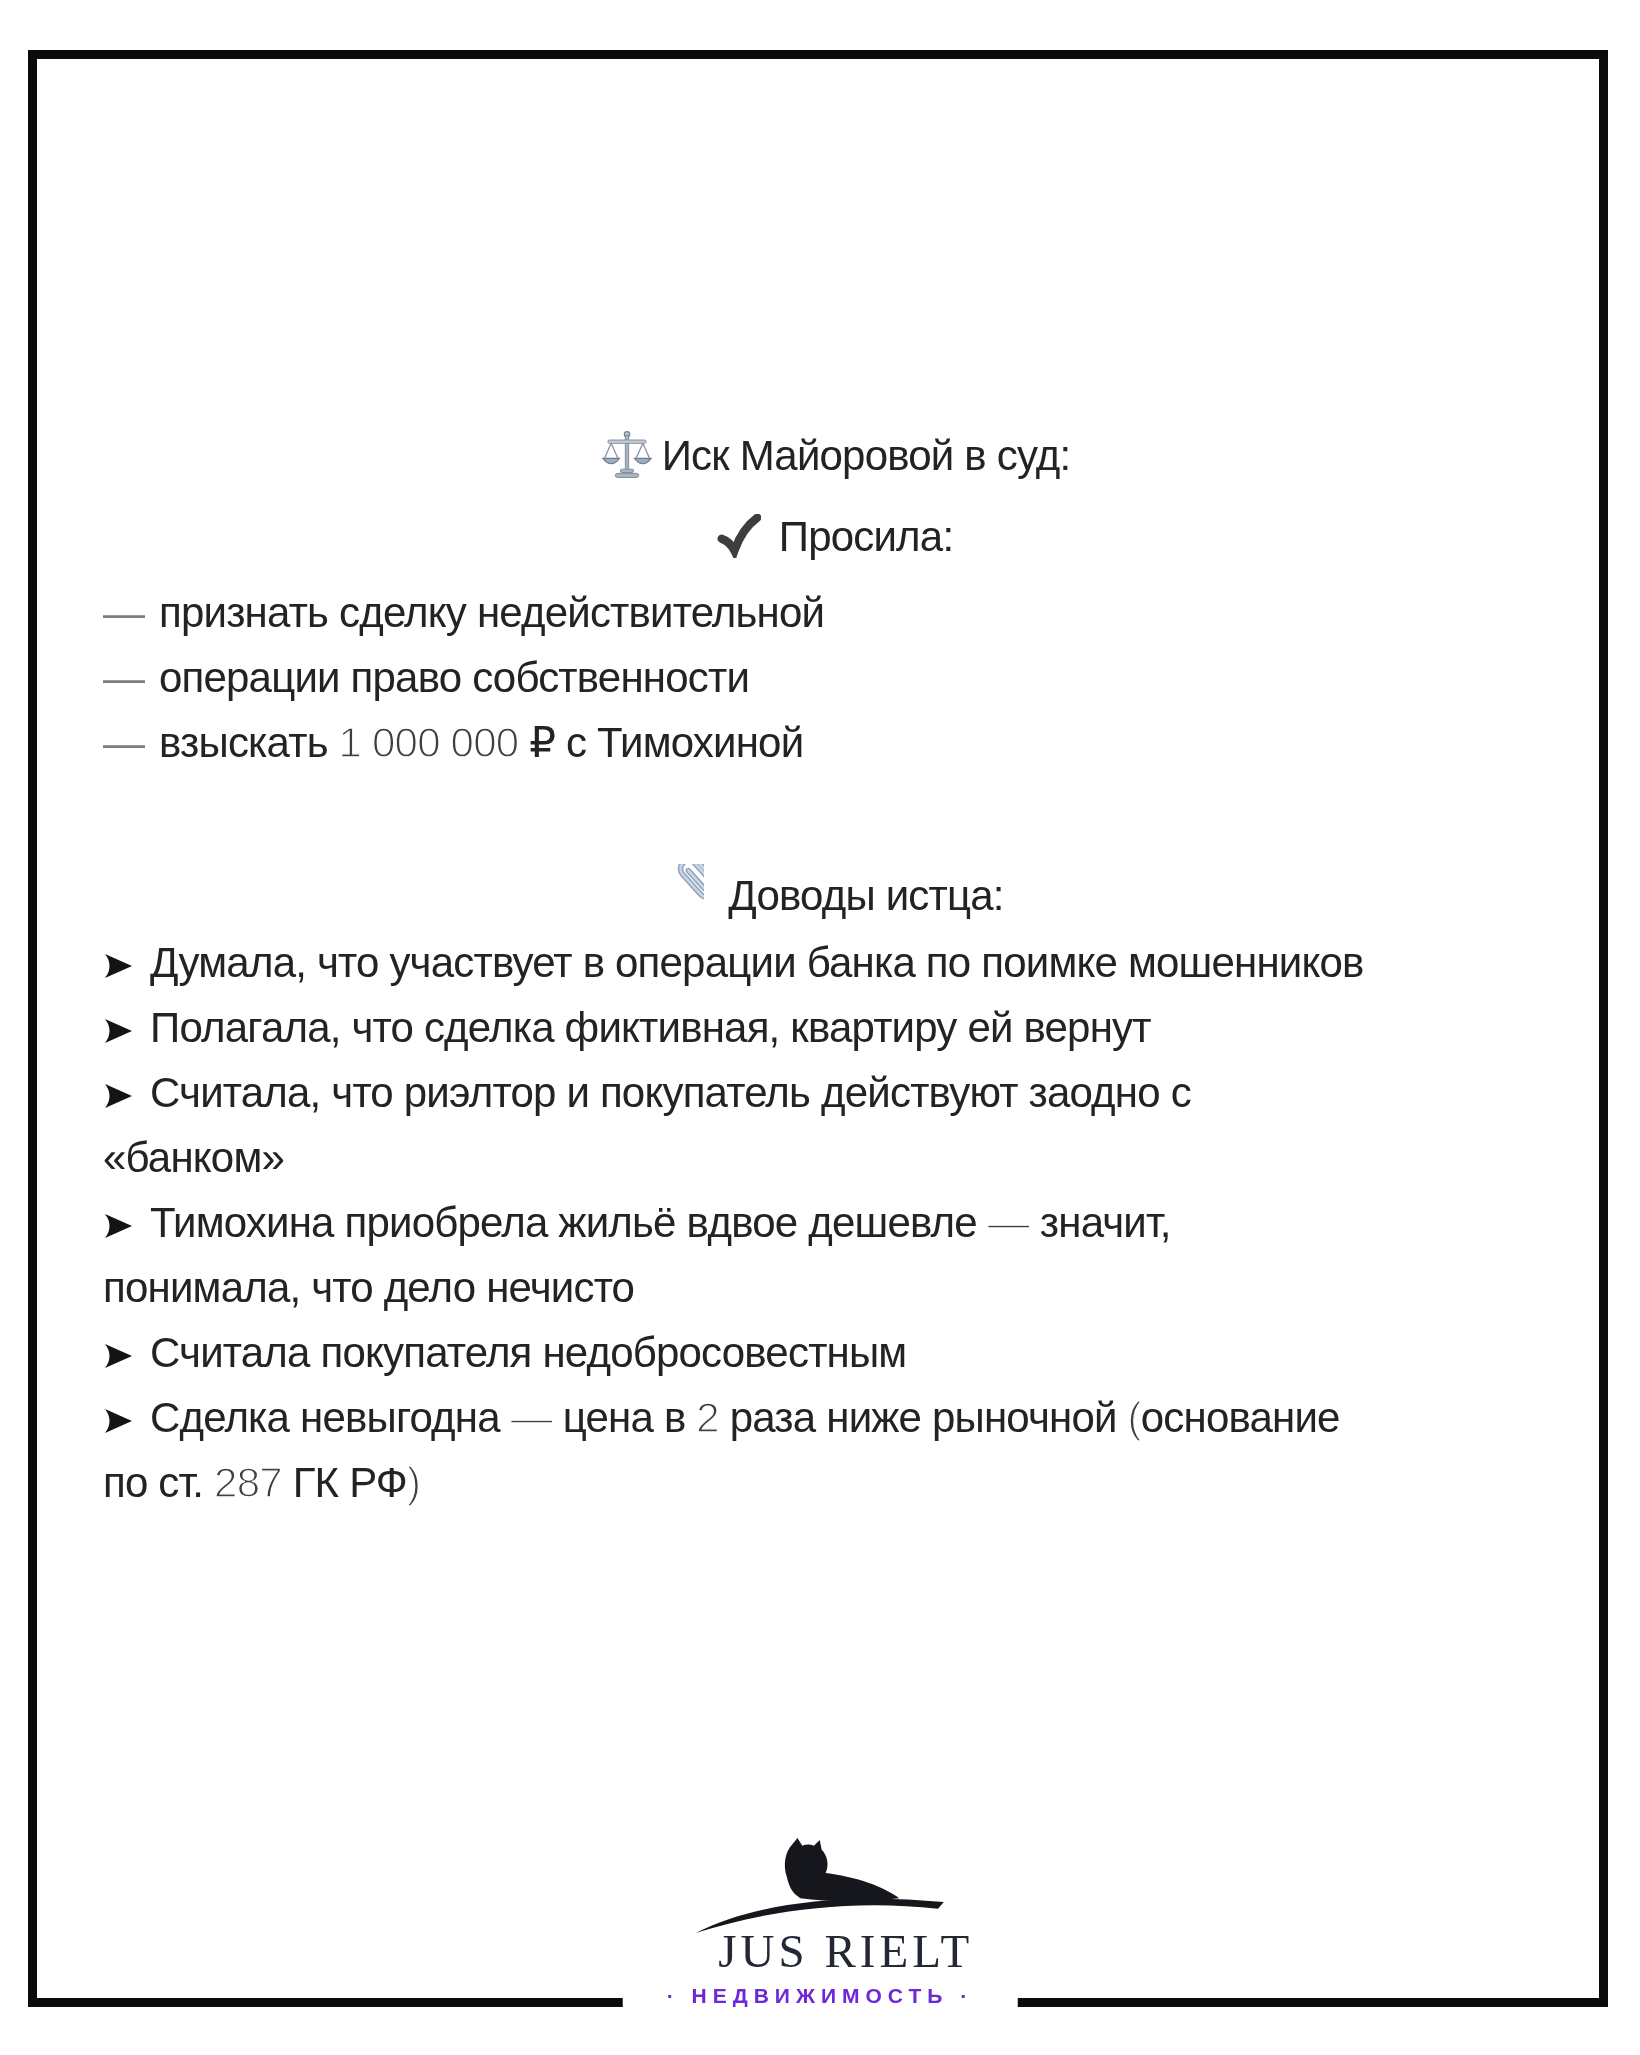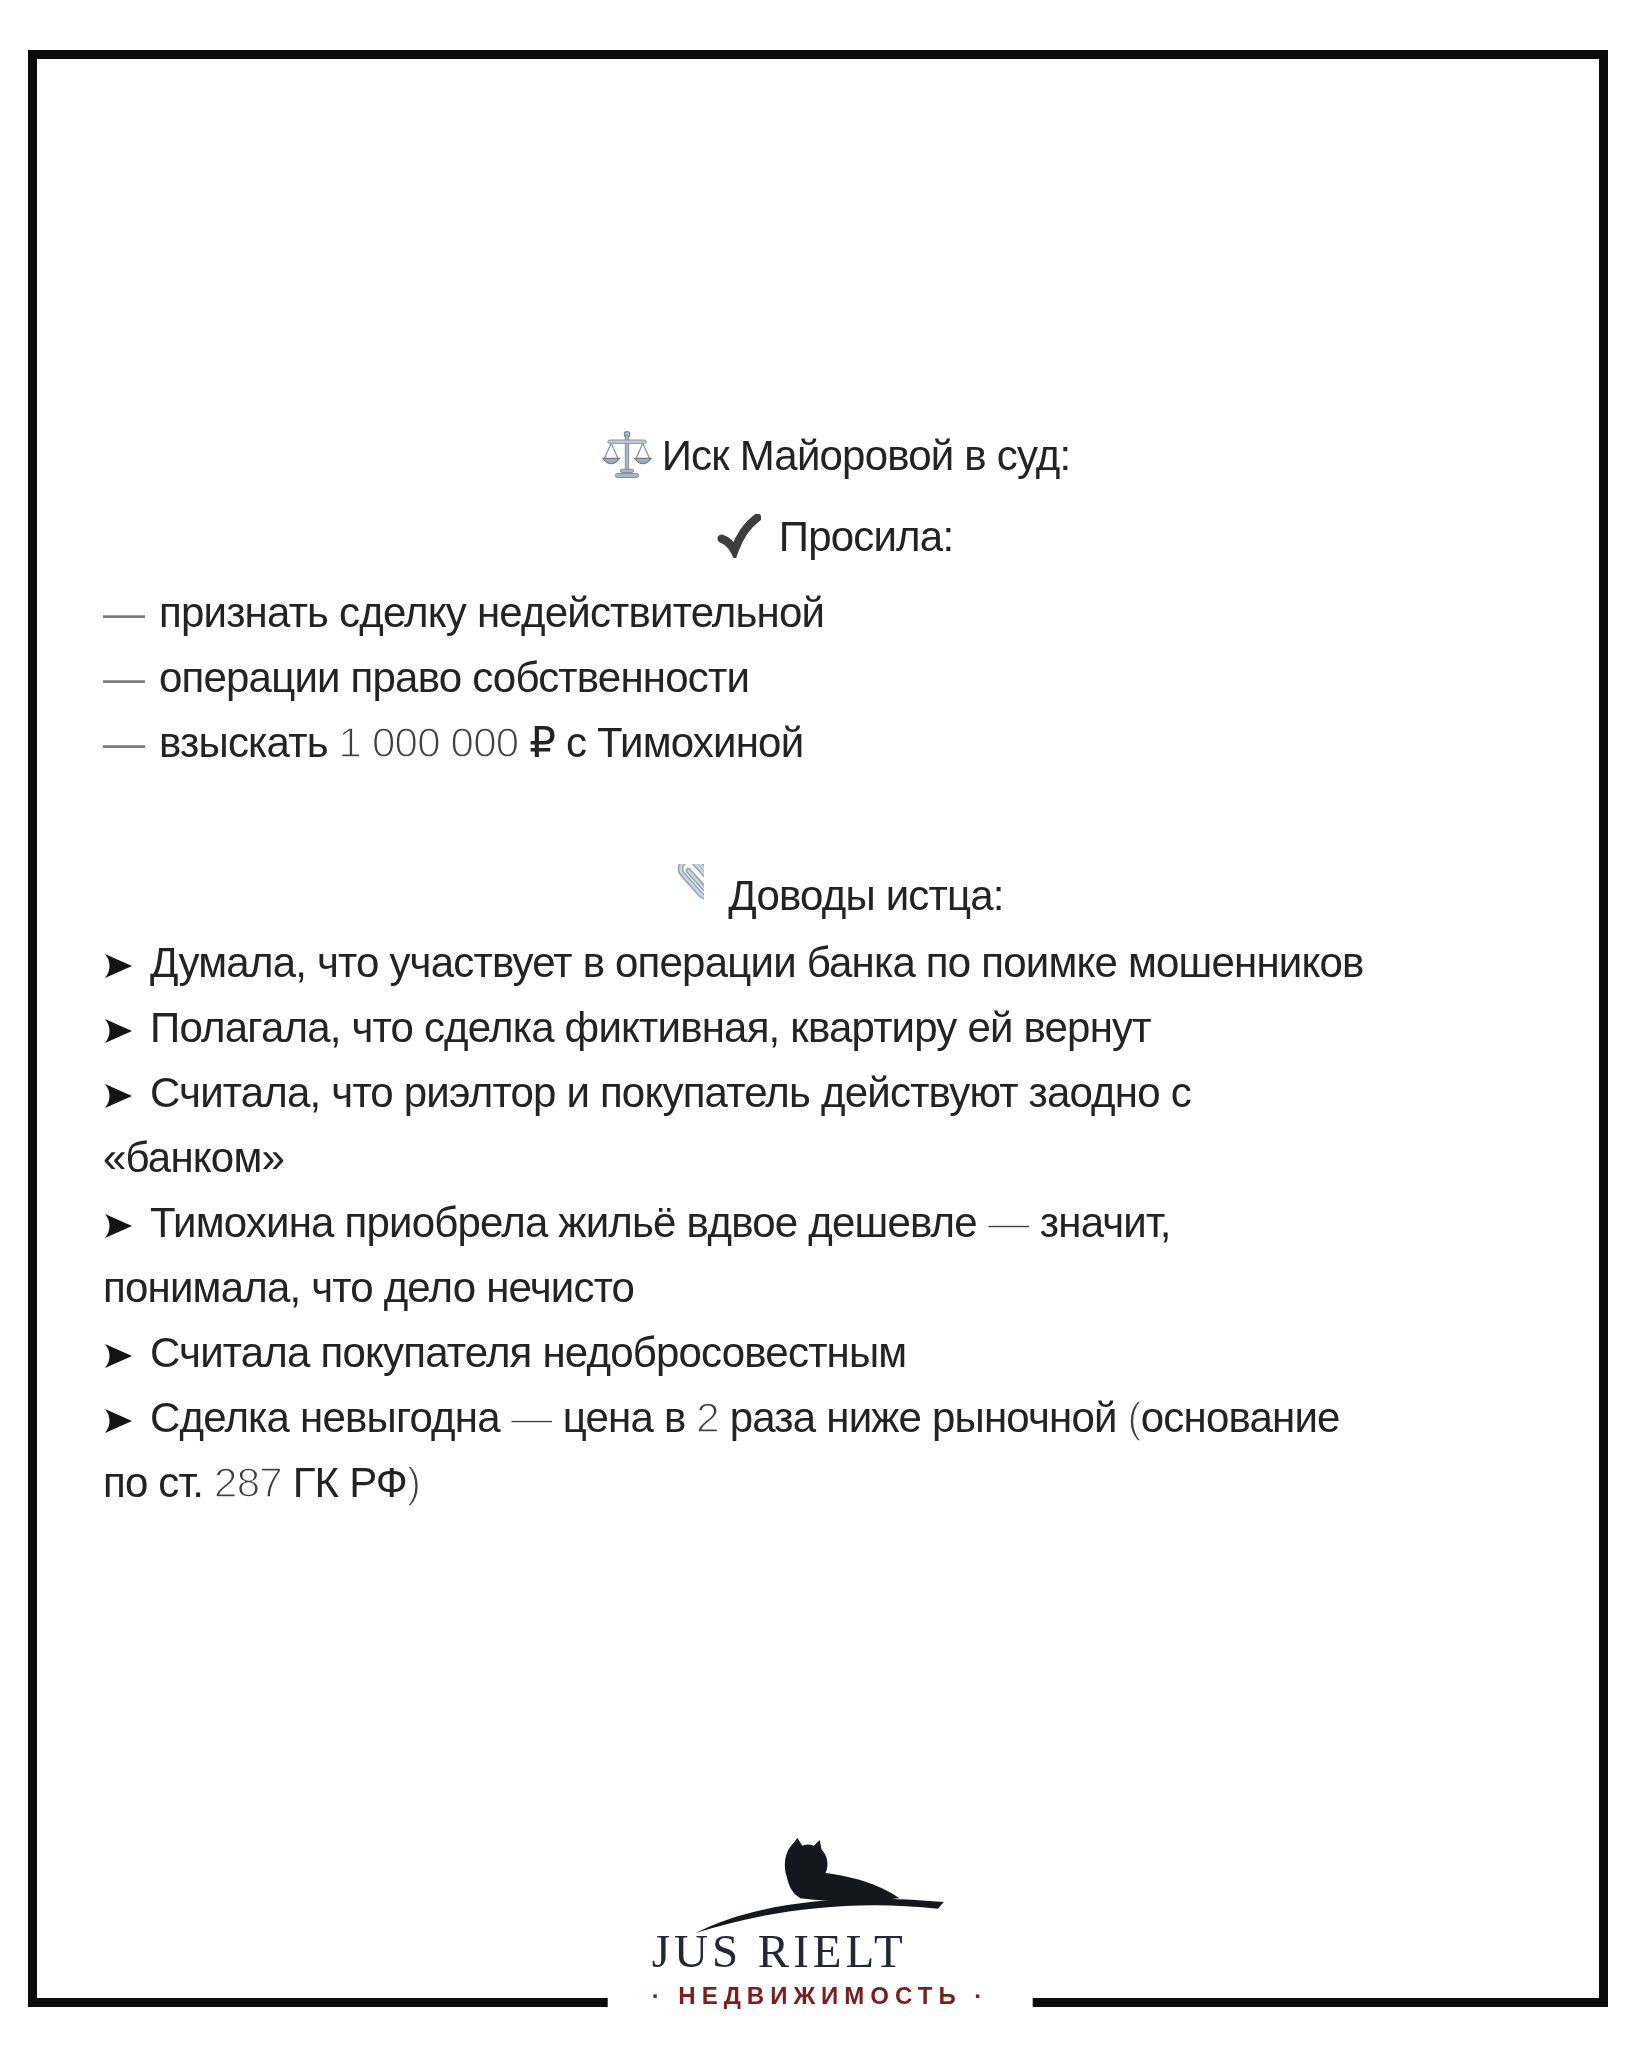--- a/index.html
+++ b/index.html
@@ -23,29 +23,29 @@
   .row-lawsuit{height:70px;margin-bottom:16px;}
   .row-claims{height:60px;margin-bottom:14px;}
   .row-args{height:70px;margin-top:85px;}
   .li{white-space:normal;}
   .dash{display:inline-block;width:56px;color:#7d7d7d;}
   .num{color:#3f3f3f;-webkit-text-stroke:1.3px #ffffff;}
   .arrow{display:inline-block;vertical-align:-3px;margin-right:15px;}
   .clip-rot{transform:rotate(-42deg);}
   .logo{
     position:absolute;left:50%;bottom:38px;transform:translateX(-50%);
-    background:#ffffff;padding:0 44px 6px 44px;text-align:left;z-index:3;
+    background:#ffffff;padding:0 44px 6px 44px;text-align:right;z-index:3;
   }
   .logo-brand{
     font-family:"Liberation Serif","DejaVu Serif",serif;
     font-size:47px;letter-spacing:4px;color:#232834;line-height:52px;margin-top:-14px;
   }
   .logo-tagline{
     font-family:"Liberation Sans","DejaVu Sans",sans-serif;font-weight:bold;
-    font-size:24px;letter-spacing:6px;color:#7f1d1d;line-height:30px;margin-top:4px;
+    font-size:21px;letter-spacing:6px;color:#6d28d9;line-height:30px;margin-top:4px;
   }
   .cat-svg{display:block;margin:0 auto;}
 </style>
 </head>
 <body>
 
 <div class="frame"></div>
 
 <div class="content">
 

